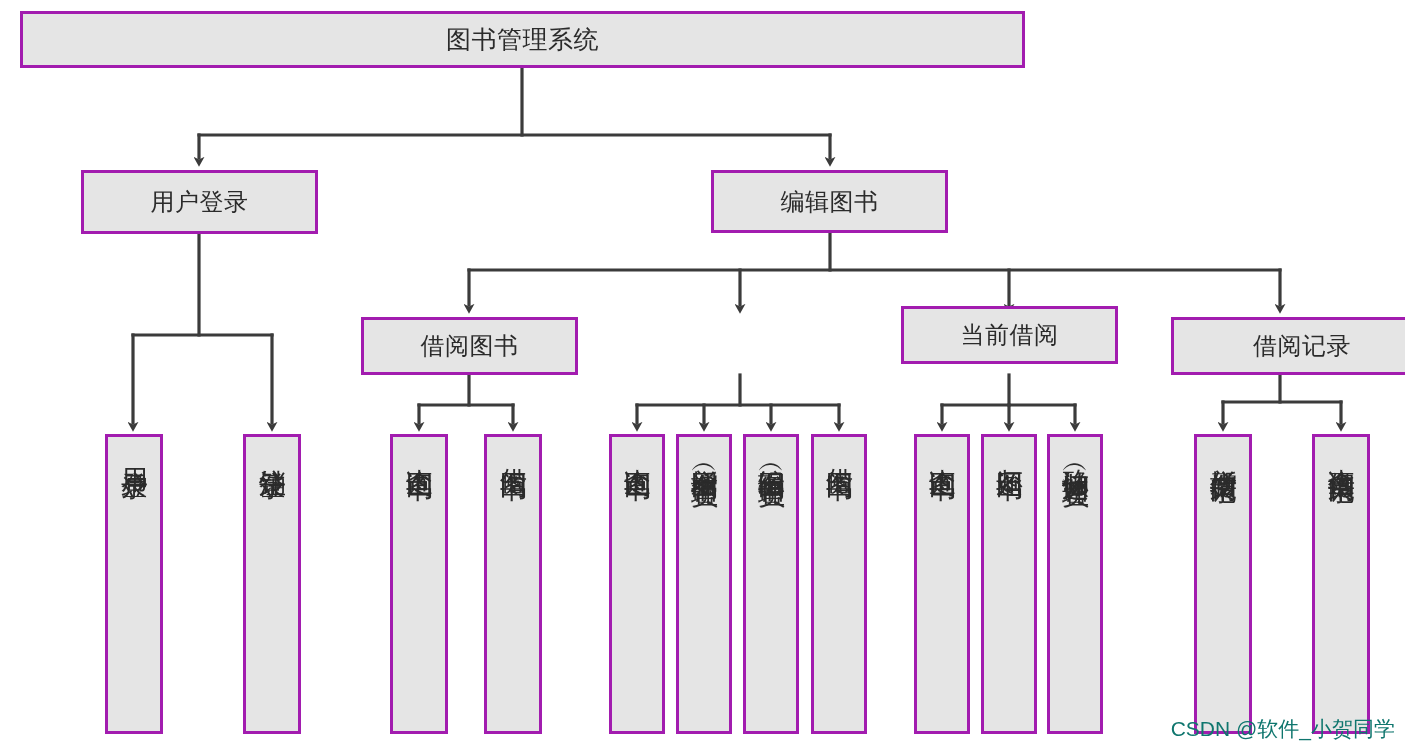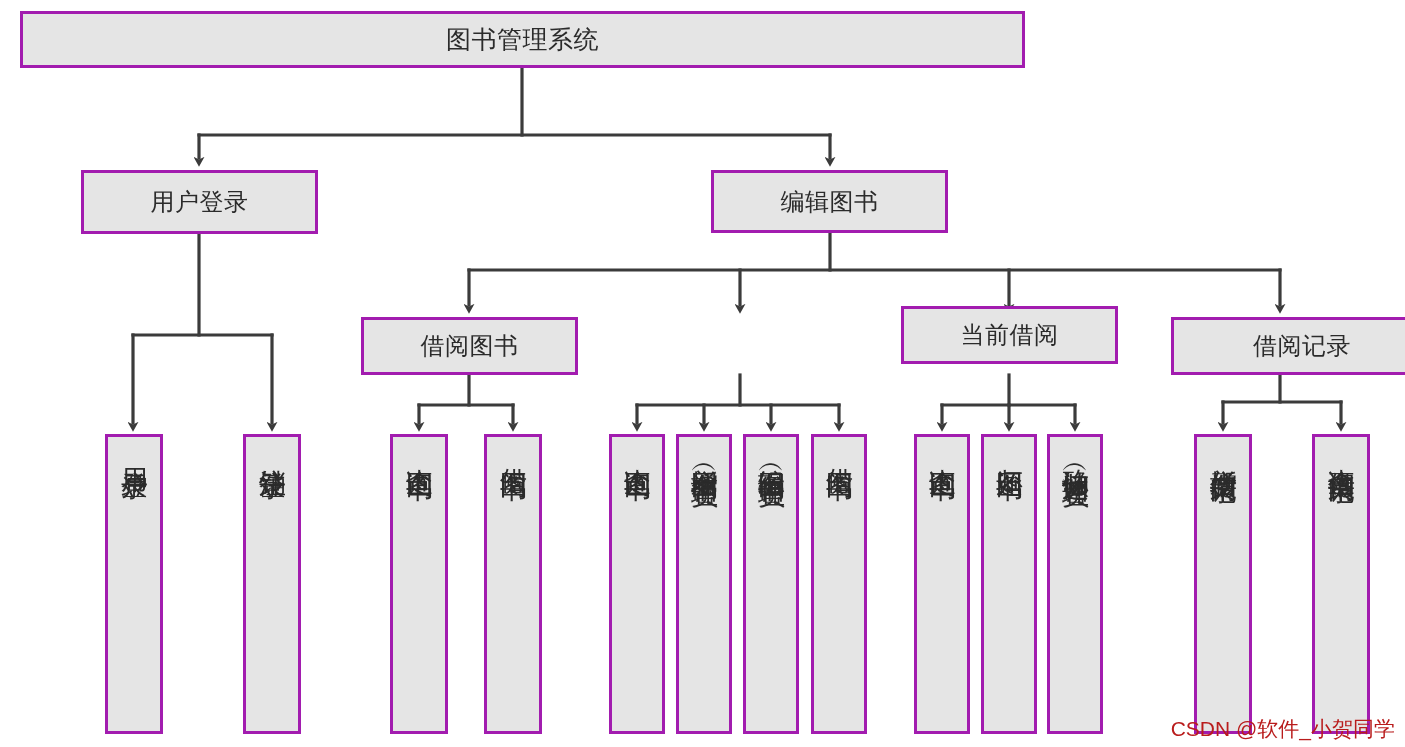--- a/index.html
+++ b/index.html
@@ -46,21 +46,21 @@
     font-size:27px;
     line-height:1.0;
     letter-spacing:2px;
     white-space:nowrap;
   }
   .watermark{
     position:absolute;
     right:10px;
     bottom:4px;
     font-size:21px;
-    color:#b91c1c;
+    color:#0f766e;
     white-space:nowrap;
     font-family:"Liberation Sans","DejaVu Sans",sans-serif;
   }
 </style>
 </head>
 <body>
 
 <div id="diagram-root">
 
   <svg class="wires" viewBox="0 0 1405 747">

